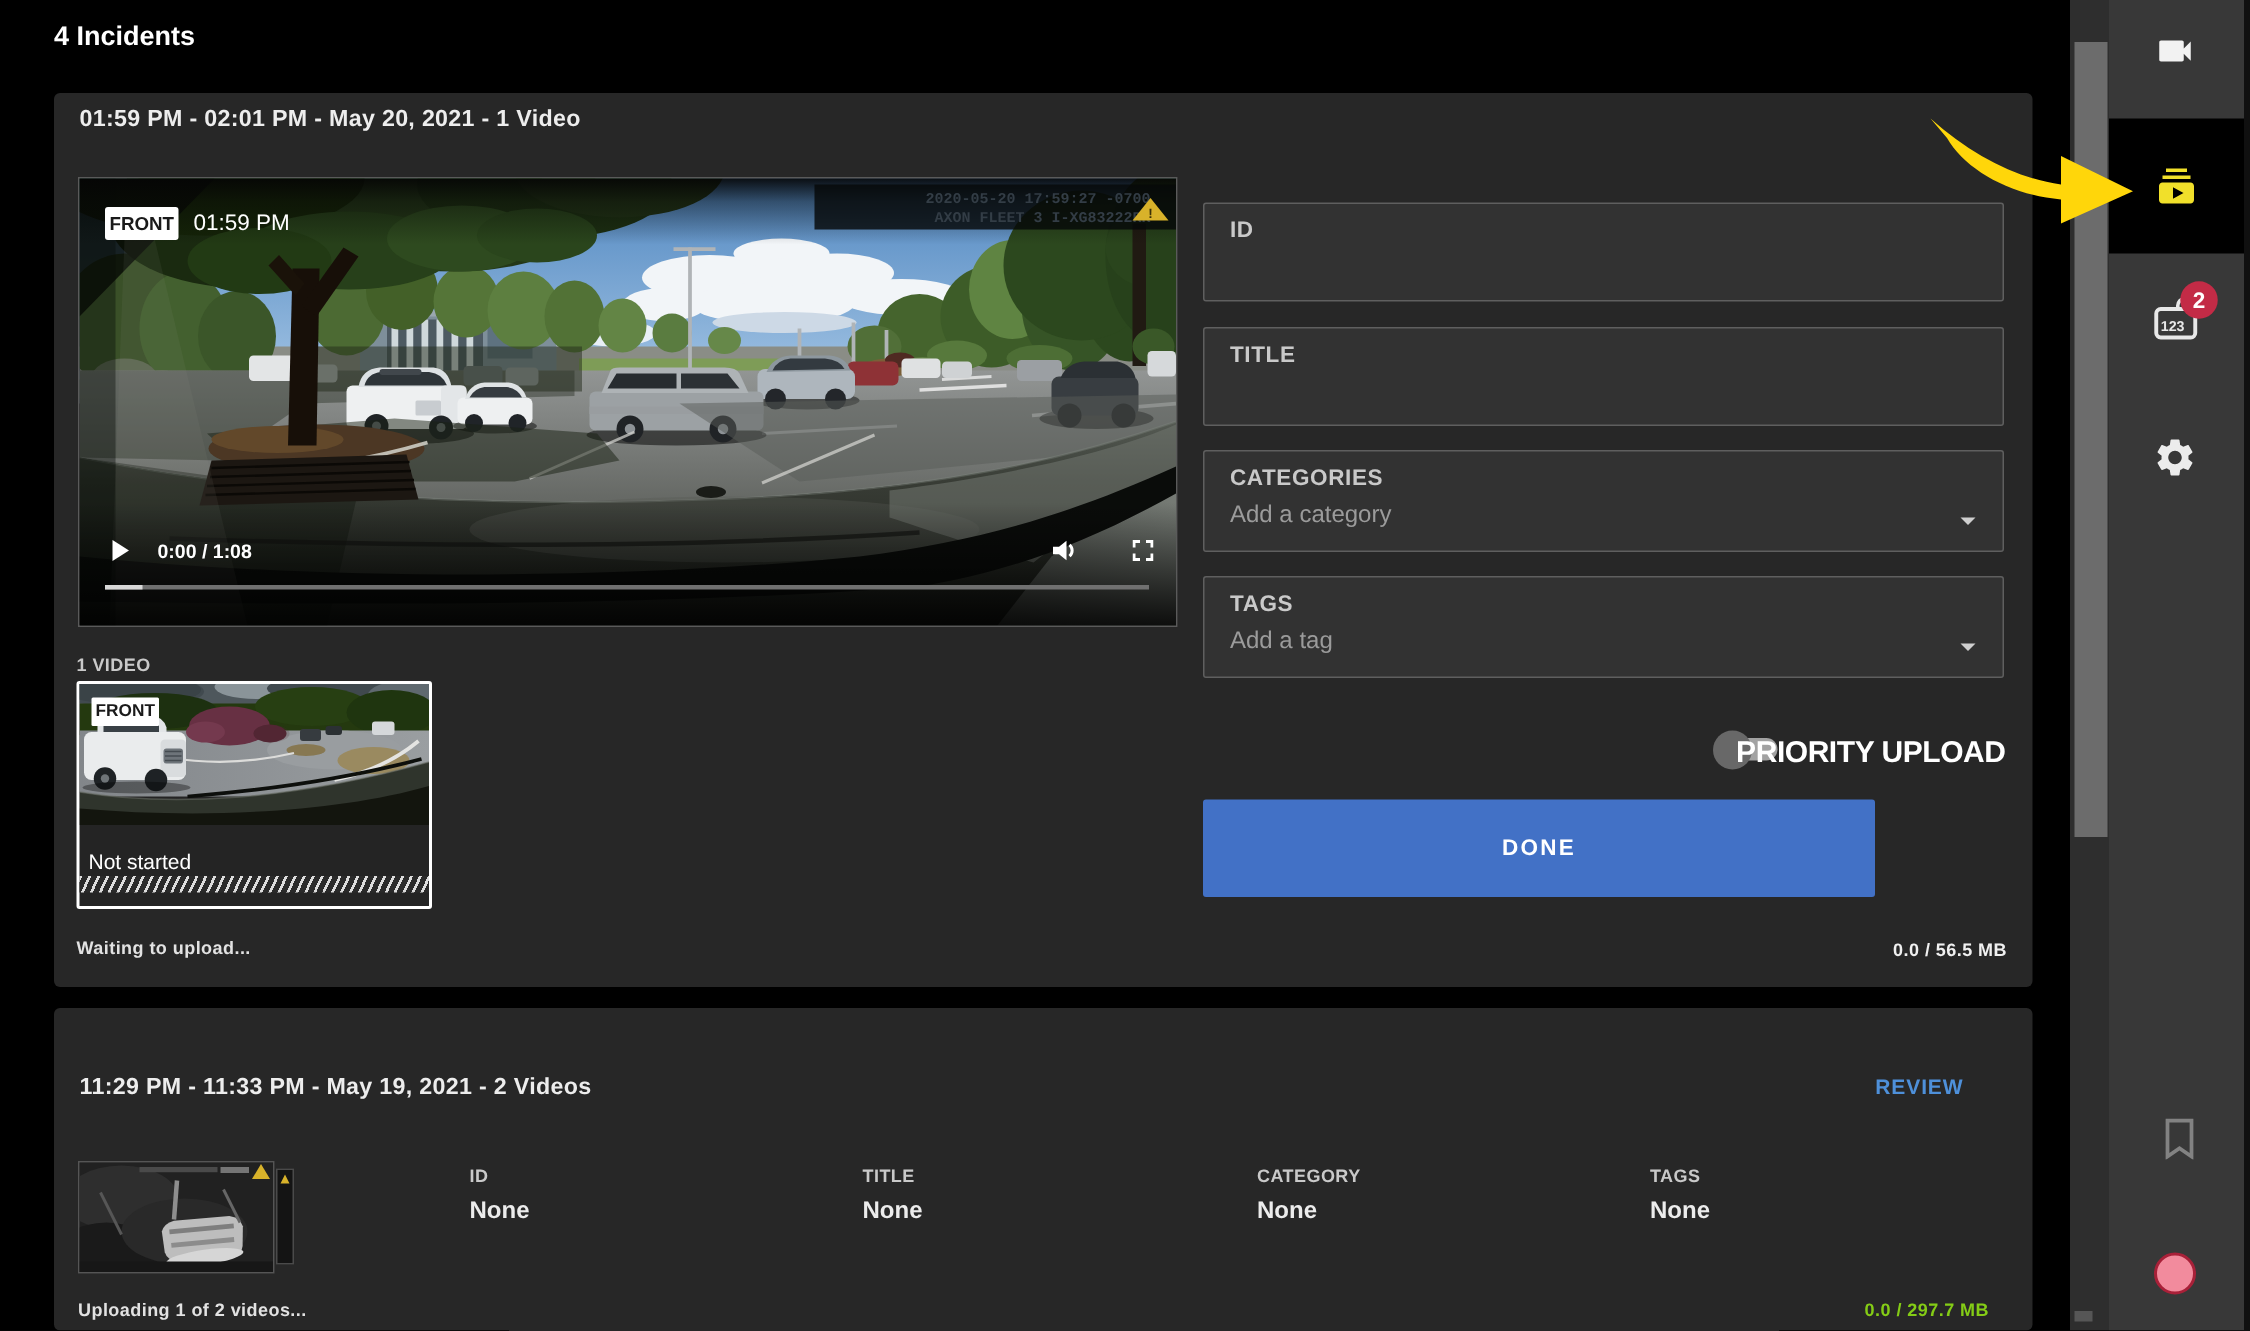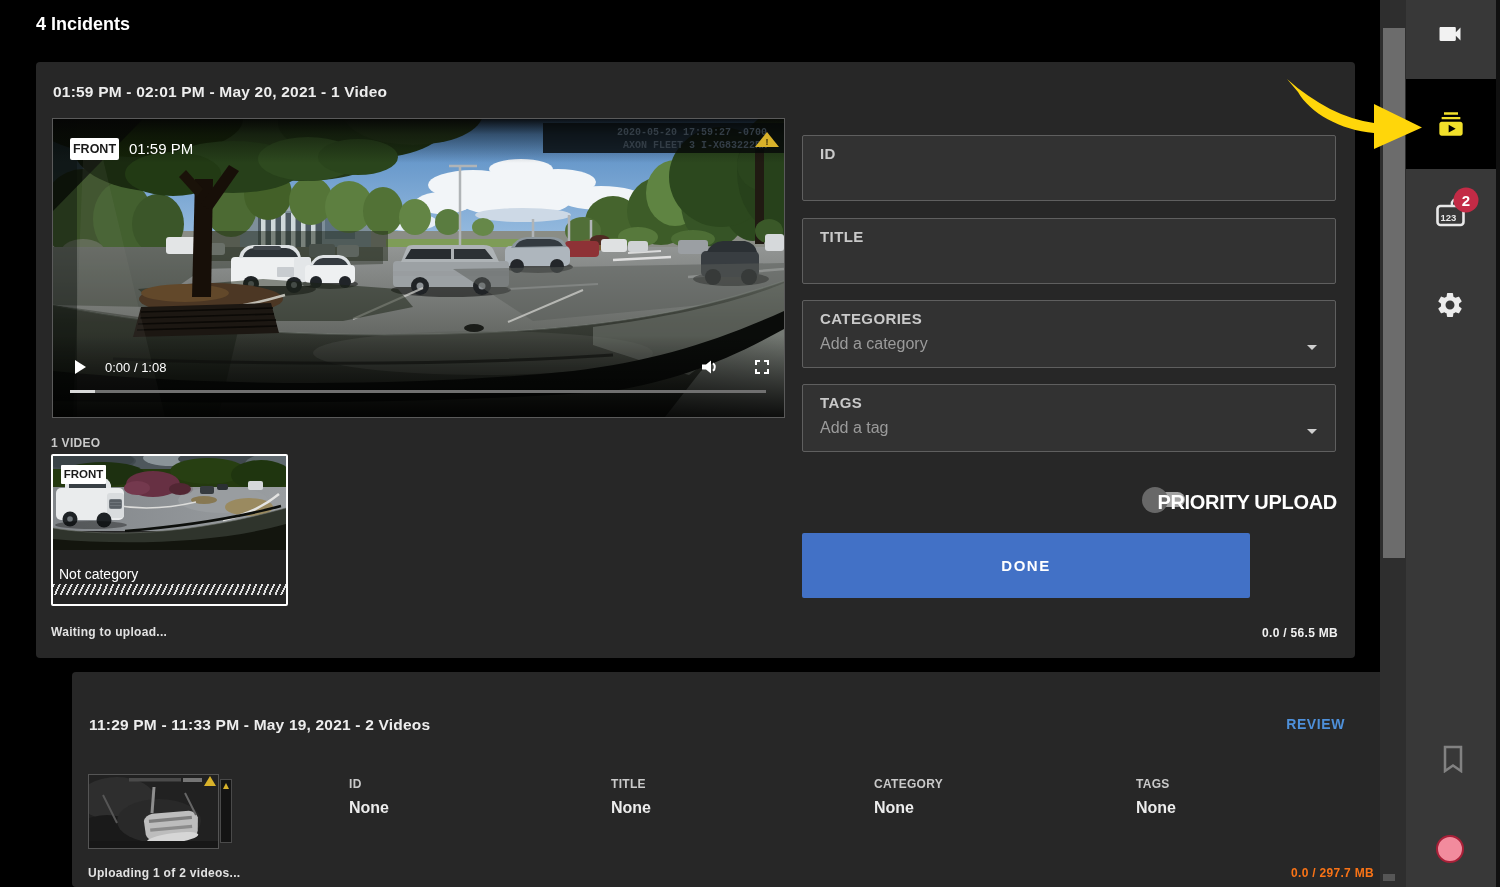--- a/index.html
+++ b/index.html
@@ -17,21 +17,21 @@
   .caret { position:absolute; right:18px; top:44px; width:0; height:0;
     border-left:5px solid transparent; border-right:5px solid transparent; border-top:5px solid #cfcfcf; }
 </style>
 </head>
 <body>
 <div id="page">
 
   <div class="abs" style="left:36px; top:14px; font-size:18px; font-weight:700; color:#fff;text-align:right;">4 Incidents</div>
 
   <div class="card" style="top:62px; height:596px;">
-    <div class="ctitle" style="top:21px;">01:59 PM - 02:01 PM - May 20, 2021 - 1 Video</div>
+    <div class="ctitle" style="top:9px;">01:59 PM - 02:01 PM - May 20, 2021 - 1 Video</div>
 
     <div class="abs" style="left:16px; top:56px; width:733px; height:300px; background:#111; border:1px solid #5a5a5a;">
       <div id="videoscene" style="position:absolute; left:0; top:0; width:731px; height:298px; overflow:hidden;">
 <svg width="731" height="298" viewBox="0 0 731 298">
 <defs>
   <linearGradient id="sky" x1="0" y1="0" x2="0" y2="1">
     <stop offset="0" stop-color="#4f86c0"></stop>
                 <stop offset="1" stop-color="#a9c9e7"></stop>
   </linearGradient>
   <linearGradient id="lot" x1="0" y1="0" x2="0" y2="1">
@@ -278,21 +278,21 @@
 <rect x="0" y="216" width="731" height="82" fill="url(#botshade)"></rect>
 </svg>
       </div>
 
       <div class="abs" style="left:17px; top:19px; width:49px; height:22px; background:#fff; border-radius:2px;
         color:#1a1a1a; font-size:12.5px; font-weight:700; text-align:center; line-height:22px;">FRONT</div>
       <div class="abs" style="left:76px; top:21px; color:#fff; font-size:15px; font-weight:400;">01:59 PM</div>
 
       <div class="abs" style="left:22px; top:241px; width:0; height:0; border-top:7px solid transparent;
         border-bottom:7px solid transparent; border-left:11px solid #fff;"></div>
-      <div class="abs" style="left:52px; top:241px; color:#fff; font-size:13px; font-weight:400;">0:00&nbsp;/&nbsp;1:08</div>
+      <div class="abs" style="left:52px; top:241px; color:#fff; font-size:13px; font-weight:700;">0:00&nbsp;/&nbsp;1:08</div>
       <svg class="abs" style="left:648px; top:240px;" width="17" height="16" viewBox="0 0 17 16">
         <path d="M1 5.5 L5 5.5 L10 1.5 L10 14.5 L5 10.5 L1 10.5 Z" fill="#fff"></path>
         <path d="M12 4.2 A5 5 0 0 1 12 11.8" fill="none" stroke="#fff" stroke-width="2"></path>
       </svg>
       <svg class="abs" style="left:702px; top:241px;" width="14" height="14" viewBox="0 0 14 14">
         <path d="M1 5 V1 H5 M9 1 H13 V5 M13 9 V13 H9 M5 13 H1 V9" fill="none" stroke="#fff" stroke-width="2"></path>
       </svg>
       <div class="abs" style="left:17px; top:271px; width:696px; height:3px; background:#707070;"></div>
       <div class="abs" style="left:17px; top:271px; width:25px; height:3px; background:#d8d8d8;"></div>
     </div>
@@ -344,21 +344,21 @@
   <ellipse cx="38" cy="69" rx="36" ry="4" fill="rgba(0,0,0,.35)"></ellipse>
 </g>
 <path d="M0 72 C60 82 140 78 233 52 L233 94 L0 94 Z" fill="#2f342c"></path>
 <path d="M72 75 Q160 68 228 50" stroke="#0d0f0c" stroke-width="2.5" fill="none"></path>
 <path d="M0 72 C60 82 140 78 233 52" stroke="#676c64" stroke-width="1" fill="none" opacity=".6"></path>
 <path d="M0 83 C80 90 170 86 233 68 L233 94 L0 94 Z" fill="#13150e"></path>
 </svg>
       </div>
       <div class="abs" style="left:8px; top:9px; width:45px; height:19px; background:#fff; border-radius:1px;
         color:#1a1a1a; font-size:11.5px; font-weight:700; text-align:center; line-height:19px;">FRONT</div>
-      <div class="abs" style="left:6px; top:110px; color:#fff; font-size:14px;">Not category</div>
+      <div class="abs" style="left:6px; top:110px; color:#fff; font-size:14px;">Not started</div>
       <div class="abs" style="left:0px; top:128px; width:233px; height:11px;
         background:repeating-linear-gradient(115deg,#ddd 0 1.8px,#2a2a2a 1.8px 5.4px);"></div>
     </div>
 
     <div class="lbl abs" style="left:15px; top:563px; color:#e2e2e2;">Waiting to upload...</div>
     <div class="lbl abs" style="right:17px; top:564px; color:#f0f0f0;">0.0 / 56.5 MB</div>
 
     <div class="field" style="top:73px; height:66px;">
         <div class="flabel">ID</div>
       </div>
@@ -379,21 +379,21 @@
     <div class="abs" style="left:1106px; top:425px; width:46px; height:26px;">
       <div class="abs" style="left:5px; top:5px; width:38px; height:15px; border-radius:8px; background:#a2a2a2;"></div>
       <div class="abs" style="left:0px; top:0px; width:26px; height:26px; border-radius:50%; background:#686868;"></div>
     </div>
     <div class="abs" style="right:18px; top:429px; font-size:20px; font-weight:700; color:#fff; letter-spacing:-0.3px;">PRIORITY UPLOAD</div>
 
     <div class="abs" style="left:766px; top:471px; width:448px; height:65px; background:#4271c6; border-radius:2px;
       color:#fff; font-size:15px; font-weight:700; letter-spacing:1.5px; text-align:center; line-height:65px;">DONE</div>
   </div>
 
-  <div class="card" style="top:672px; height:215px;margin-left:36px;">
+  <div class="card" style="top:672px; height:215px;">
     <div class="ctitle" style="top:44px;">11:29 PM - 11:33 PM - May 19, 2021 - 2 Videos</div>
     <div class="abs" style="right:46px; top:44px; font-size:14px; font-weight:700; color:#4e90da; letter-spacing:.6px;">REVIEW</div>
 
     <div class="abs" style="left:148px; top:107px; width:12px; height:64px; background:#141414; border:1px solid #4a4a4a;">
         <div style="position:absolute; left:2px; top:3px; width:0; height:0; border-left:3.5px solid transparent; border-right:3.5px solid transparent; border-bottom:6px solid #d8b22a;"></div>
       </div>
     <div class="abs" style="left:16px; top:102px; width:131px; height:75px; background:#1c1c1c; border:1px solid #555;">
       <div id="nightscene" style="position:absolute; left:0; top:0; width:129px; height:73px; overflow:hidden;">
 <svg width="129" height="73" viewBox="0 0 129 73">
 <rect x="0" y="0" width="129" height="73" fill="#212121"></rect>
@@ -420,21 +420,21 @@
     <div class="lbl abs" style="left:277px; top:105px;">ID</div>
     <div class="abs" style="left:277px; top:127px; font-size:16px; font-weight:700; color:#ececec;">None</div>
     <div class="lbl abs" style="left:539px; top:105px;">TITLE</div>
     <div class="abs" style="left:539px; top:127px; font-size:16px; font-weight:700; color:#ececec;">None</div>
     <div class="lbl abs" style="left:802px; top:105px;">CATEGORY</div>
     <div class="abs" style="left:802px; top:127px; font-size:16px; font-weight:700; color:#ececec;">None</div>
     <div class="lbl abs" style="left:1064px; top:105px;">TAGS</div>
     <div class="abs" style="left:1064px; top:127px; font-size:16px; font-weight:700; color:#ececec;">None</div>
 
     <div class="lbl abs" style="left:16px; top:194px; color:#e2e2e2;">Uploading 1 of 2 videos...</div>
-    <div class="lbl abs" style="right:17px; top:194px; color:#f97316;padding-left:24px;">0.0 / 297.7 MB</div>
+    <div class="lbl abs" style="right:29px; top:194px; color:#84cc16;padding-left:24px;">0.0 / 297.7 MB</div>
   </div>
 
   <div class="abs" style="left:1380px; top:0; width:26px; height:887px; background:#2e2e2e;"></div>
   <div class="abs" style="left:1383px; top:28px; width:22px; height:530px; background:#6c6c6c;"></div>
   <div class="abs" style="left:1383px; top:874px; width:12px; height:7px; background:#565656;"></div>
 
   <div id="sidebar" class="abs" style="left:1406px; top:0; width:94px; height:887px; background:#383838;">
     <div class="abs" style="left:0; top:79px; width:94px; height:90px; background:#000;"></div>
 
     <svg class="abs" style="left:30px; top:20px;" width="28" height="28" viewBox="0 0 24 24">

